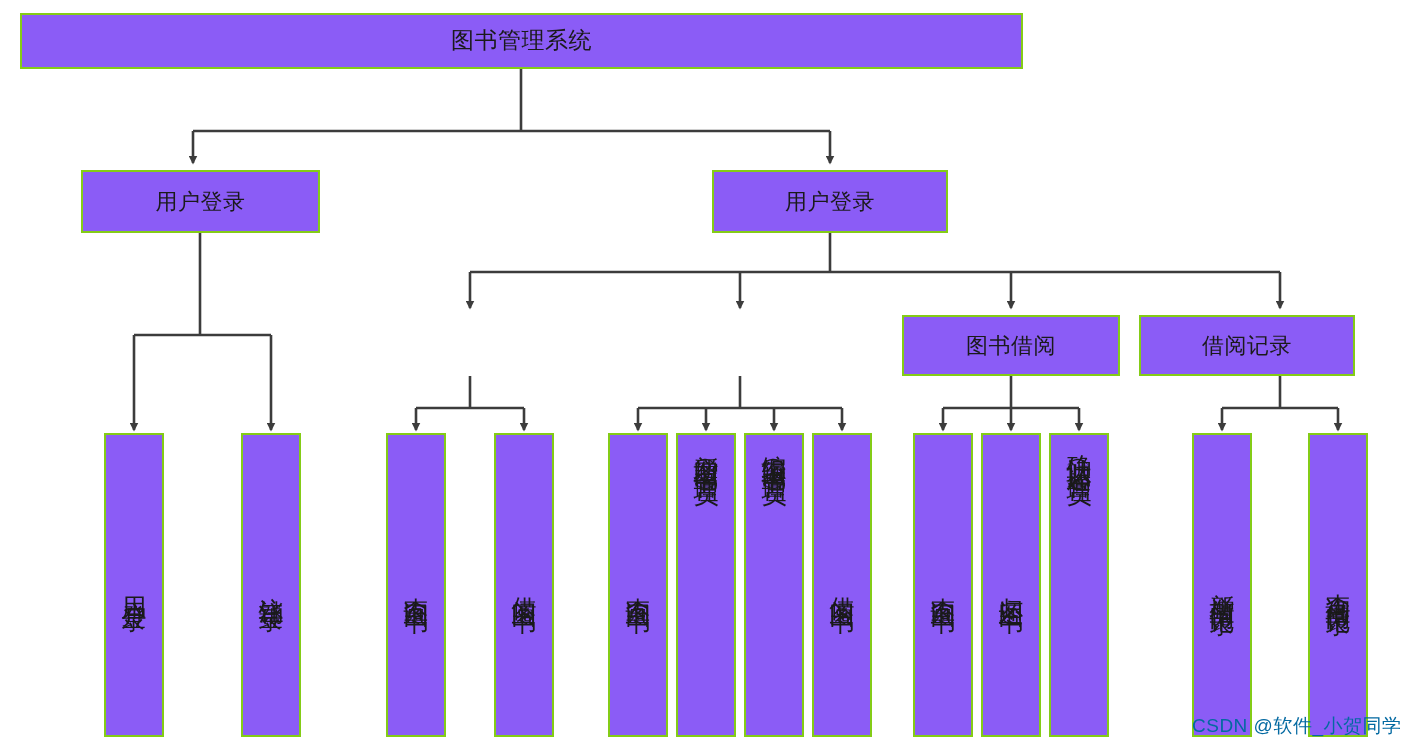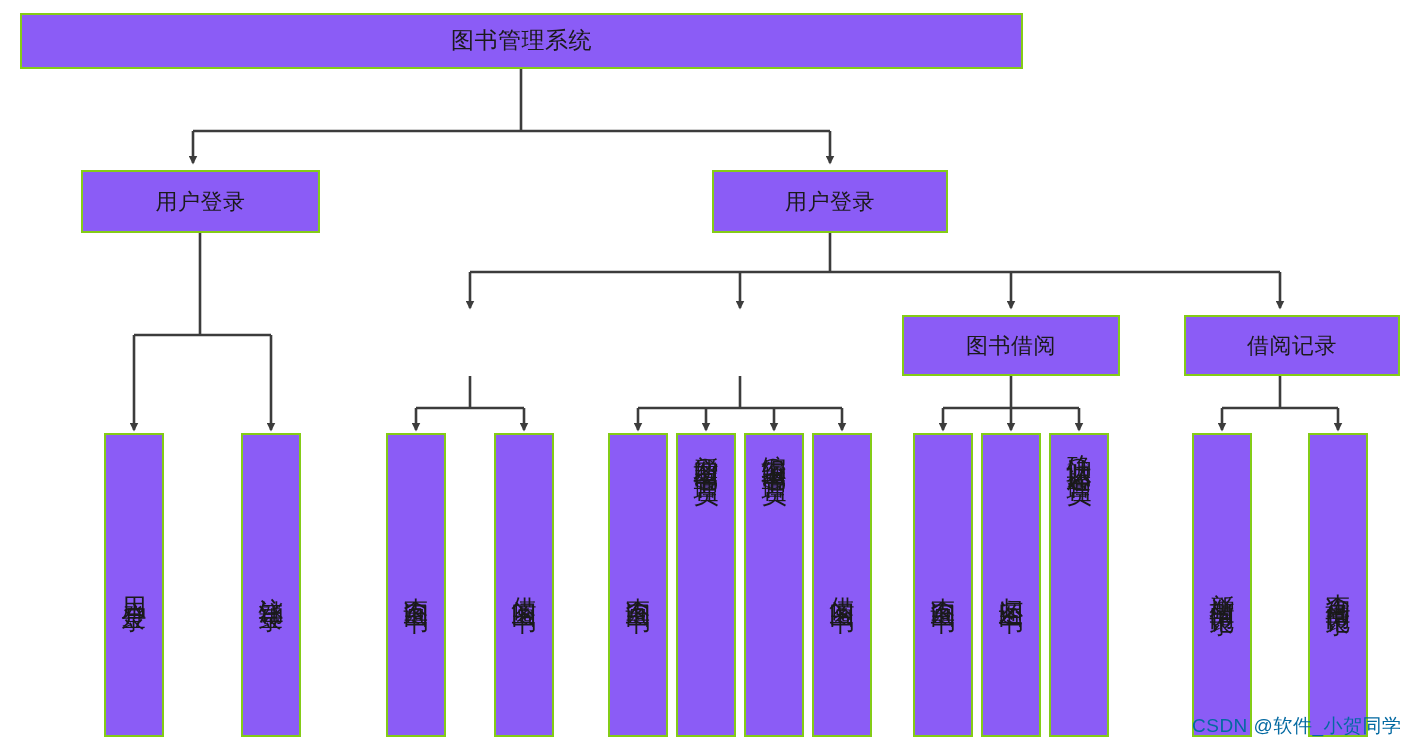--- a/index.html
+++ b/index.html
@@ -162,21 +162,21 @@
   <div class="node horiz" style="left:712px; top:170px; width:236px; height:63px;">
     <span class="node-label">用户登录</span>
   </div>
 
 
 
   <div class="node horiz" style="left:902px; top:315px; width:218px; height:61px;">
     <span class="node-label">图书借阅</span>
   </div>
 
-  <div class="node horiz" style="left:1184px; top:315px; width:216px; height:61px;">
+  <div class="node horiz" style="left:1139px; top:315px; width:216px; height:61px;">
     <span class="node-label">借阅记录</span>
   </div>
 
   <div class="node leaf centered" style="left:104px; top:433px; width:60px; height:304px;">
     <span class="node-label">用户登录</span>
   </div>
 
   <div class="node leaf centered" style="left:241px; top:433px; width:60px; height:304px;">
     <span class="node-label">注销登录</span>
   </div>

